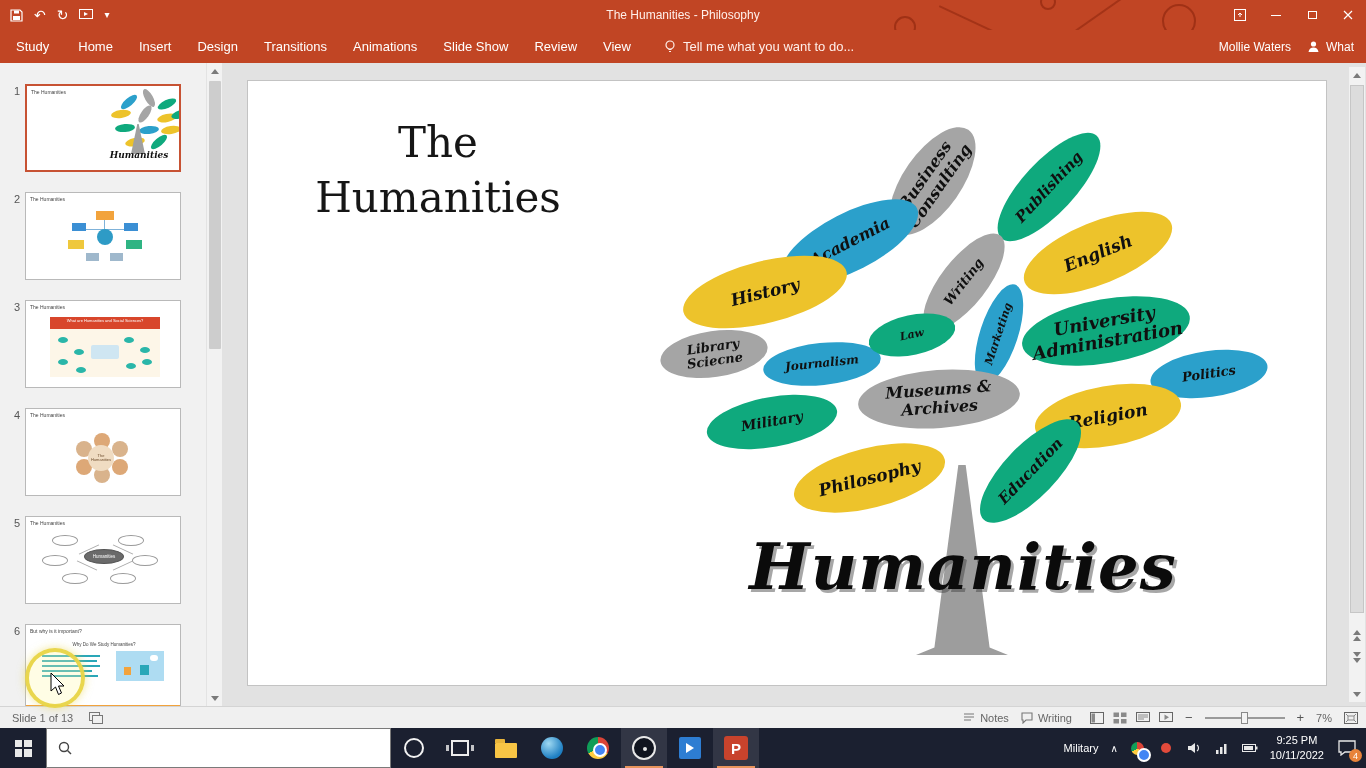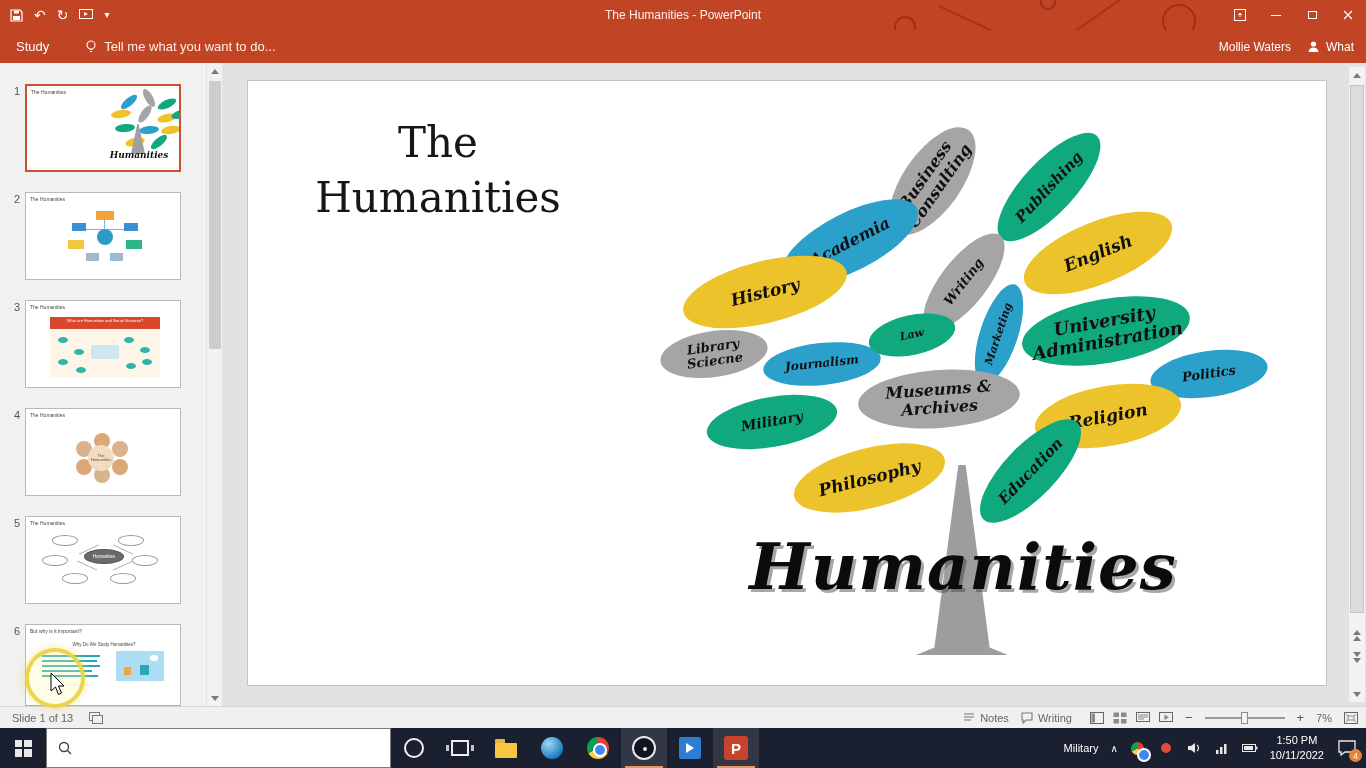--- a/index.html
+++ b/index.html
@@ -129,21 +129,21 @@
     </span>
     <span class="g" style="font-size:10px">▾</span>
   </div>
   <div class="tb-pattern">
     <i style="width:34px;height:34px;right:40px;top:4px;"></i>
     <i style="width:16px;height:16px;right:180px;top:-6px;"></i>
     <i style="width:22px;height:22px;right:320px;top:16px;"></i>
     <i class="ln" style="width:90px;height:2px;right:90px;top:12px;transform:rotate(-35deg);"></i>
     <i class="ln" style="width:70px;height:2px;right:230px;top:20px;transform:rotate(25deg);"></i>
   </div>
-  <div class="tb-title">The Humanities - PowerPoint</div>
+  <div class="tb-title">The Humanities - Philosophy</div>
   <div class="win-controls">
     <span class="wc">
       <svg width="12" height="12" viewBox="0 0 12 12">
           <rect x="0.5" y="0.5" width="11" height="11" fill="none" stroke="#fff"></rect>
           <path d="M6 8V4M4 6l2-2 2 2" stroke="#fff" fill="none"></path>
         </svg>
     </span>
     <span class="wc">
         <span class="wc-min"></span>
       </span>
@@ -153,20 +153,30 @@
     <span class="wc">
       <svg width="10" height="10" viewBox="0 0 10 10">
           <path d="M1 1l8 8M9 1l-8 8" stroke="#fff" stroke-width="1.2"></path>
         </svg>
     </span>
   </div>
 </header>
 
 <nav id="ribbon">
   <span class="rtab file-tab">Study</span>
+  <span id="ribbon-tabs">
+      <span class="rtab">Home</span>
+      <span class="rtab">Insert</span>
+      <span class="rtab">Design</span>
+      <span class="rtab">Transitions</span>
+      <span class="rtab">Animations</span>
+      <span class="rtab">Slide Show</span>
+      <span class="rtab">Review</span>
+      <span class="rtab">View</span>
+    </span>
   <span class="tellme">
     <svg width="12" height="14" viewBox="0 0 12 14">
         <circle cx="6" cy="5" r="4" fill="none" stroke="#FFEFEA" stroke-width="1.2"></circle>
         <path d="M4.5 9.5h3M5 11.5h2" stroke="#FFEFEA" stroke-width="1.2"></path>
       </svg>
     <span>Tell me what you want to do...</span>
   </span>
   <span class="ribbon-right">
     <span>Mollie Waters</span>
     <span class="share-btn">
@@ -526,21 +536,21 @@
         </svg>
     </span>
     <span class="tray-ico">
       <svg width="16" height="10" viewBox="0 0 16 10">
           <rect x="0.5" y="1.5" width="13" height="7" fill="none" stroke="#E8E8E8"></rect>
           <rect x="2" y="3" width="9" height="4" fill="#E8E8E8"></rect>
           <rect x="14" y="3.5" width="1.5" height="3" fill="#E8E8E8"></rect>
         </svg>
     </span>
     <span class="clock">
-      <div>1:50 PM</div>
+      <div>9:25 PM</div>
       <div>10/11/2022</div>
     </span>
     <span class="bubble-wrap tray-ico" style="width:22px;height:22px">
       <svg width="18" height="16" viewBox="0 0 18 16">
           <path d="M1 1h16v11H7l-4 3v-3H1z" fill="none" stroke="#E8E8E8" stroke-width="1.3"></path>
         </svg>
       <span class="badge">4</span>
     </span>
   </span>
 </div>

